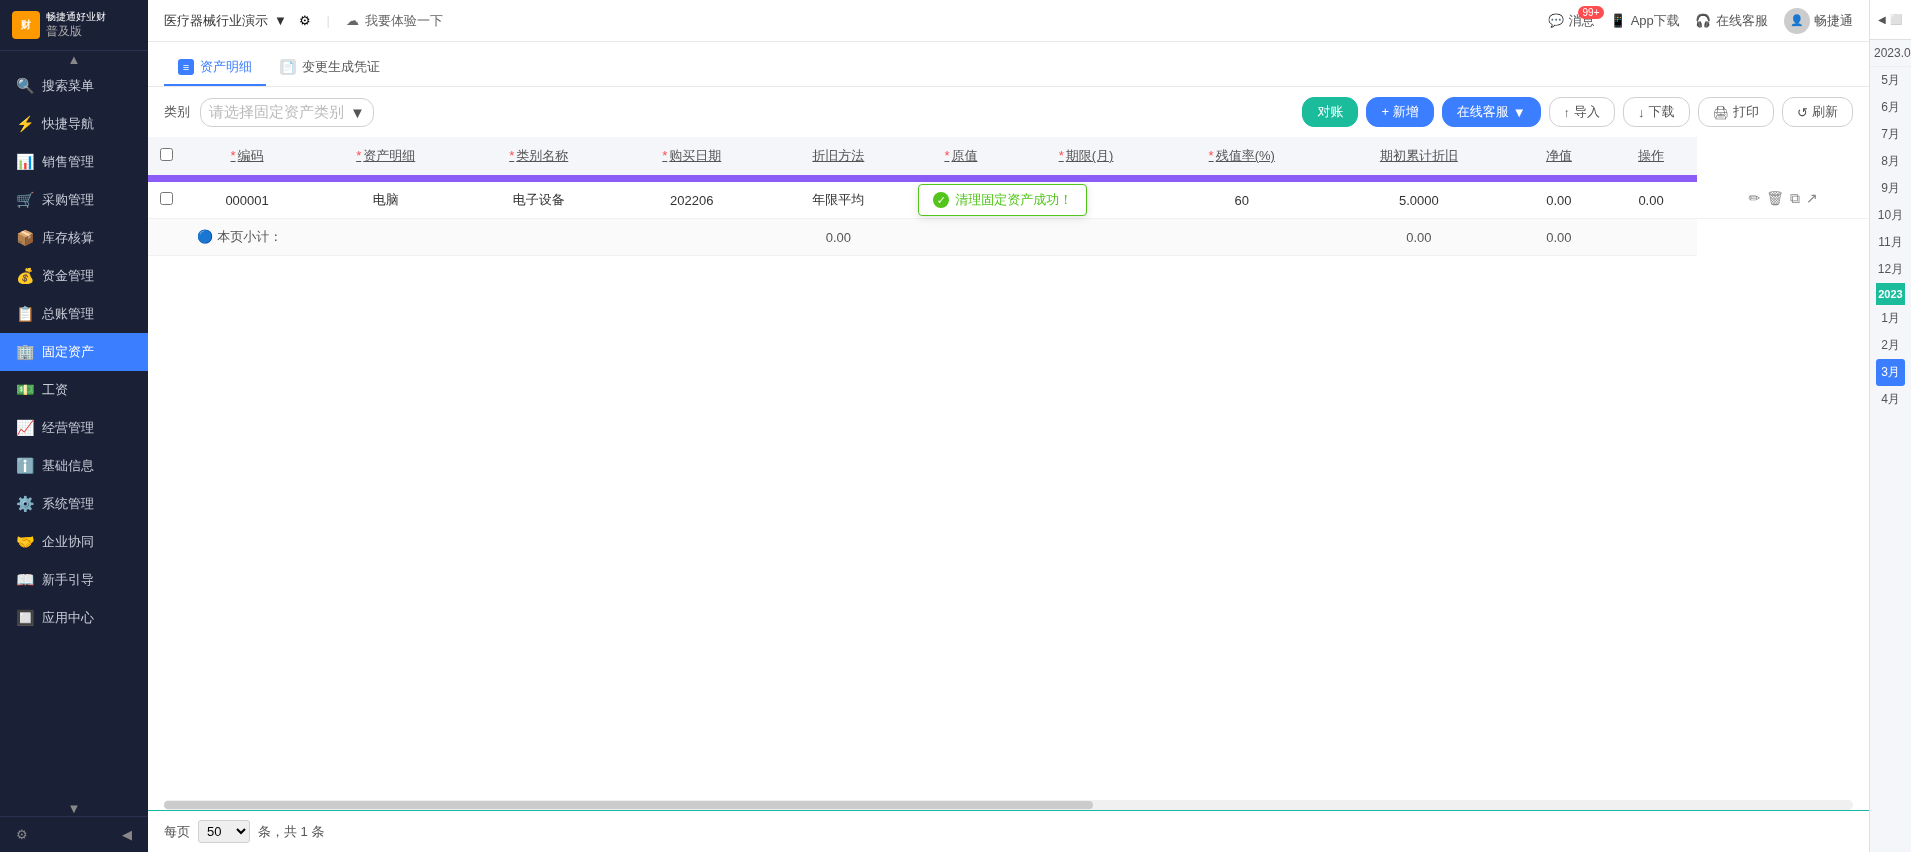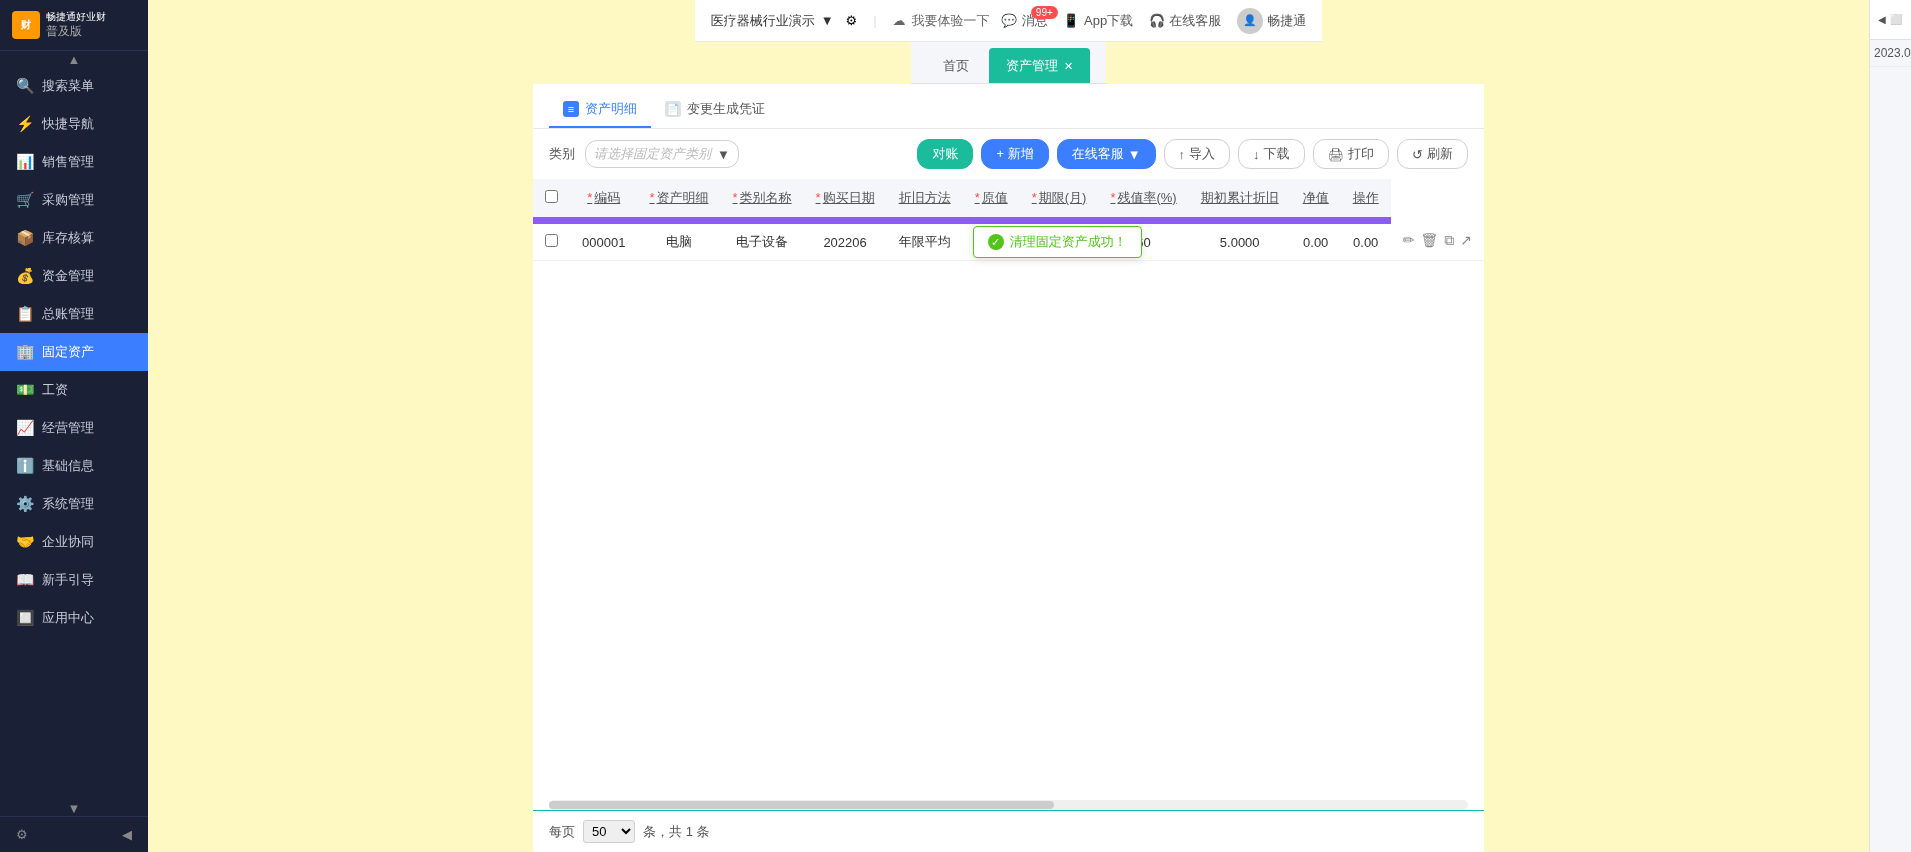--- a/index.html
+++ b/index.html
@@ -53,21 +53,20 @@
       color: #888;
     }
 
     
     .main-area {
       flex: 1;
       display: flex;
       flex-direction: column;
       background: #fef9c3;
       overflow: hidden;
-      align-items: center;
     }
 
     
     .topbar {
       height: 42px;
       background: #fff;
       border-bottom: 1px solid #e8e8e8;
       display: flex;
       align-items: center;
       padding: 0 16px;
@@ -207,25 +206,24 @@
       display: flex; align-items: center; gap: 10px;
       padding: 0 16px 10px;
       flex-shrink: 0;
     }
     .filter-label { font-size: 13px; color: #555; }
     .filter-select {
       border: 1px solid #d0d0d0; border-radius: 12px;
       padding: 4px 8px;
       background: #fff;
       color: #555;
-      font-size: 13px;
+      font-size: 15px;
       display: flex; align-items: center; gap: 6px;
       cursor: pointer;
       min-width: 80px;
-      font-style: italic;
     }
 
     
     .table-wrap {
       flex: 1;
       overflow-y: auto;
       overflow-x: auto;
     }
     table {
       width: 100%;
@@ -468,29 +466,20 @@
         <span>🎧</span>
         <span>在线客服</span>
       </div>
       <div class="topbar-btn">
         <div class="topbar-avatar">👤</div>
         <span>畅捷通</span>
       </div>
     </div>
   </div>
 
-  <div class="tabs-bar">
-    <div class="tab tab-home">
-      <span>首页</span>
-    </div>
-    <div class="tab active">
-      <span>资产管理</span>
-      <span style="font-size:11px;">✕</span>
-    </div>
-  </div>
 
   <div class="content">
 
     <div class="subtabs">
       <div class="subtab active">
         <span class="subtab-icon">≡</span>
         <span>资产明细</span>
       </div>
       <div class="subtab">
         <span class="subtab-icon">📄</span>
@@ -577,20 +566,33 @@
       <td>0.00</td>
       <td>
         <div class="row-actions">
           <span class="row-action-btn">✏</span>
           <span class="row-action-btn">🗑</span>
           <span class="row-action-btn">⧉</span>
           <span class="row-action-btn">↗</span>
         </div>
       </td>
     </tr>
+            <tr class="subtotal-row">
+    <td></td>
+    <td colspan="4" style="text-align:left;">
+      <span style="color:#3b7eff; margin-right:4px;">🔵</span>本页小计：
+    </td>
+    <td>0.00</td>
+    <td></td>
+    <td></td>
+    <td></td>
+    <td>0.00</td>
+    <td>0.00</td>
+    <td></td>
+  </tr>
           </tbody>
       </table>
     </div>
 
     <div class="scrollbar-h">
       <div class="scrollbar-thumb"></div>
     </div>
 
     <div class="pagination">
       <span>每页</span>
@@ -602,13 +604,28 @@
     </div>
   </div>
 </div>
 
 <div class="right-panel">
   <div class="right-panel-header">
     <span style="cursor:pointer; font-size:10px;">◀</span>
     <span style="cursor:pointer; font-size:10px;">⬜</span>
   </div>
   <div class="year-label">2023.03</div>
+  <div id="month-list">
+      <div class="month-item">5月</div>
+      <div class="month-item">6月</div>
+      <div class="month-item">7月</div>
+      <div class="month-item">8月</div>
+      <div class="month-item">9月</div>
+      <div class="month-item">10月</div>
+      <div class="month-item">11月</div>
+      <div class="month-item">12月</div>
+      <div class="month-item year-tag">2023</div>
+      <div class="month-item">1月</div>
+      <div class="month-item">2月</div>
+      <div class="month-item current">3月</div>
+      <div class="month-item">4月</div>
+    </div>
 </div>
 
 </body></html>

